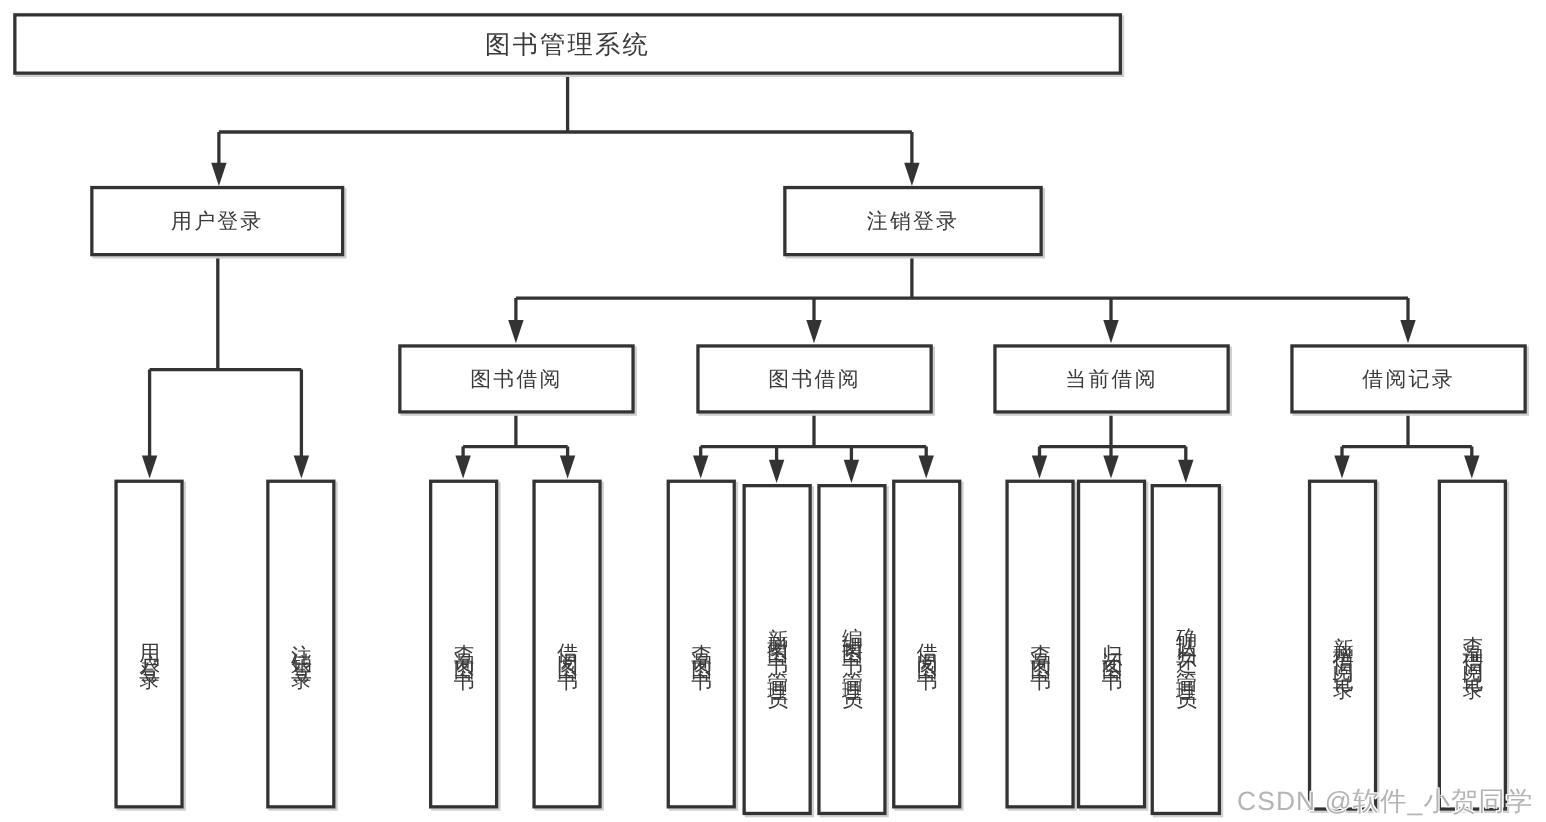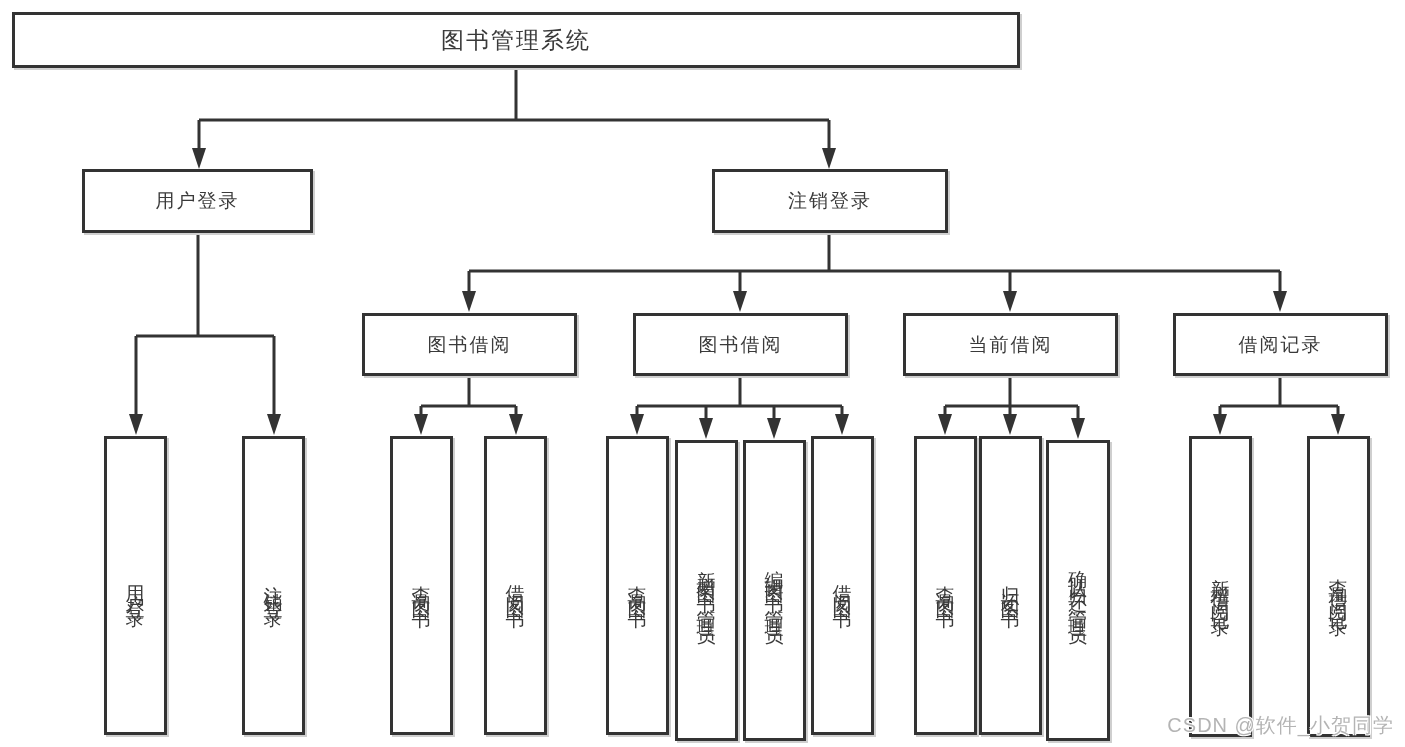--- a/index.html
+++ b/index.html
@@ -54,21 +54,21 @@
   #n-v13{left:1307px;top:436px; width:63px; height:301px;}
   #connectors{
     position:absolute;left:0;top:0;width:1405px;height:747px;
     pointer-events:none;
   }
   #connectors path{stroke:#333333;stroke-width:3;fill:none;}
   #connectors polygon{fill:#333333;stroke:none;}
   #watermark{
     position:absolute;
     right:11px;top:712px;
-    font-size:20px;
+    font-size:24px;
     color:#b4b4b4;
     letter-spacing:1px;
     z-index:5;
     text-shadow:1px 1px 0 #ffffff,-1px -1px 0 #ffffff,1px -1px 0 #ffffff,-1px 1px 0 #ffffff;
     white-space:nowrap;
   }
 </style>
 </head>
 <body>
 

